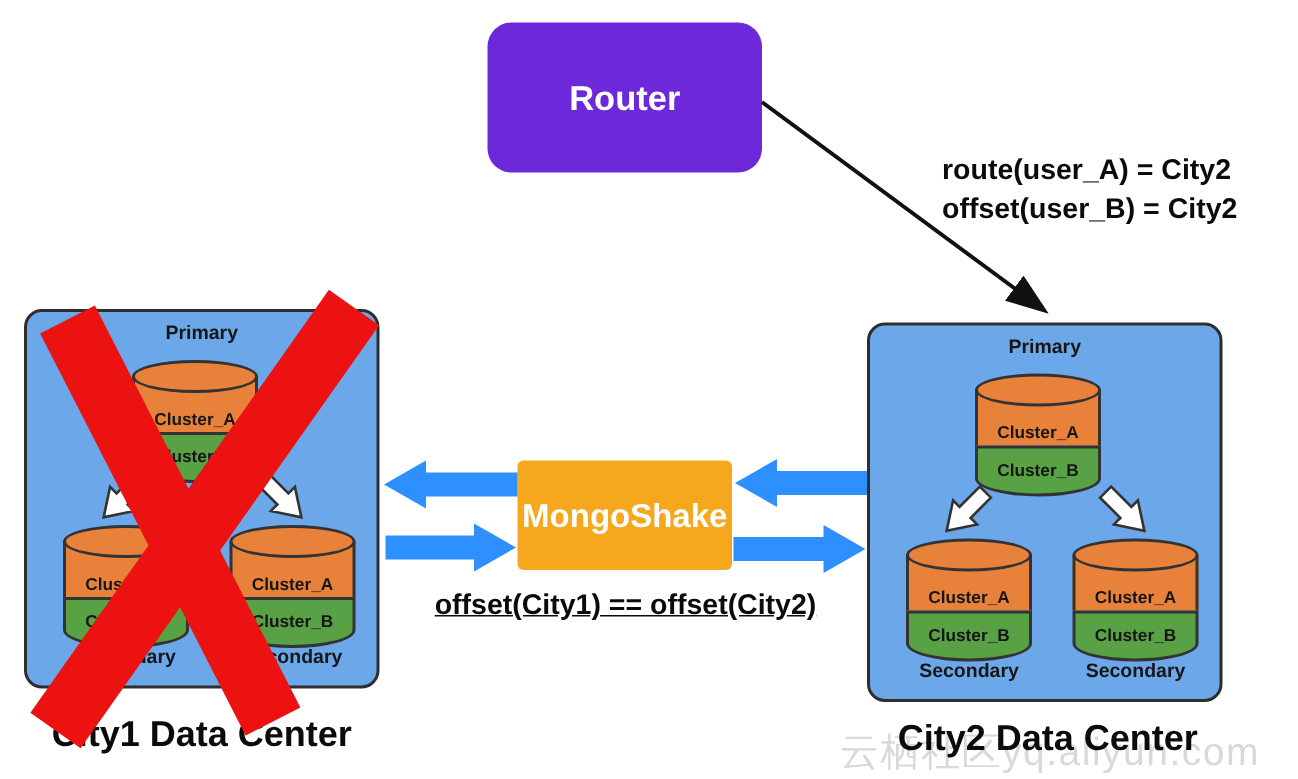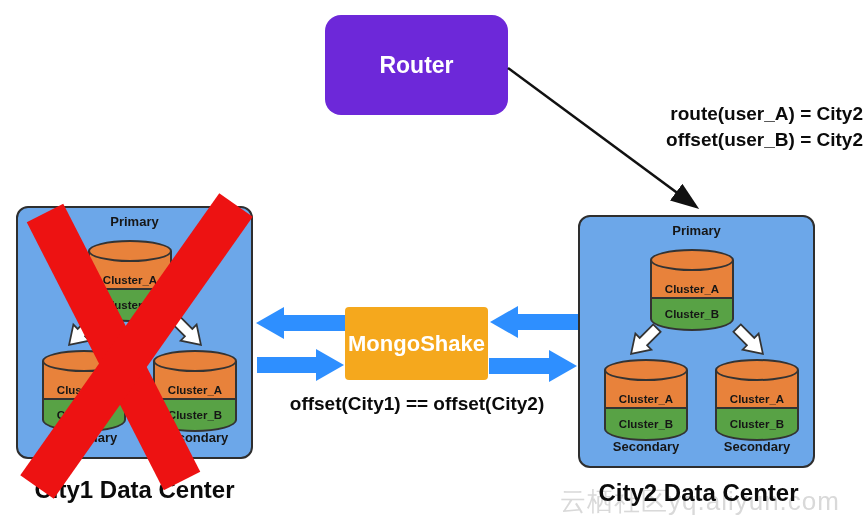--- a/index.html
+++ b/index.html
@@ -13,28 +13,27 @@
   
   .router-box {
     left:325px; top:15px; width:183px; height:100px;
     background:#6d28d9; border-radius:16px;
     display:flex; align-items:center; justify-content:center;
     color:#ffffff; font-size:23px; font-weight:bold;
   }
 
   
   .route-note {
-    left:643px; top:101px; width:220px;
+    left:628px; top:101px; width:220px;
     font-size:19px; font-weight:bold; color:#0b0b0b; line-height:26px;
     white-space:nowrap;
-    text-align:right;
   }
   .offset-note {
     left:287px; top:393px; width:260px; text-align:center;
-    font-size:19px; font-weight:bold; color:#0b0b0b; white-space:nowrap;
+    font-size:19px; font-weight:bold; color:#0b0b0b; white-space:nowrap;text-decoration:underline;
   }
 
   
   .mongoshake-box {
     left:345px; top:307px; width:143px; height:73px;
     background:#F5A81D; border-radius:4px;
     display:flex; align-items:center; justify-content:center;
     color:#ffffff; font-size:22px; font-weight:bold;
   }
 

